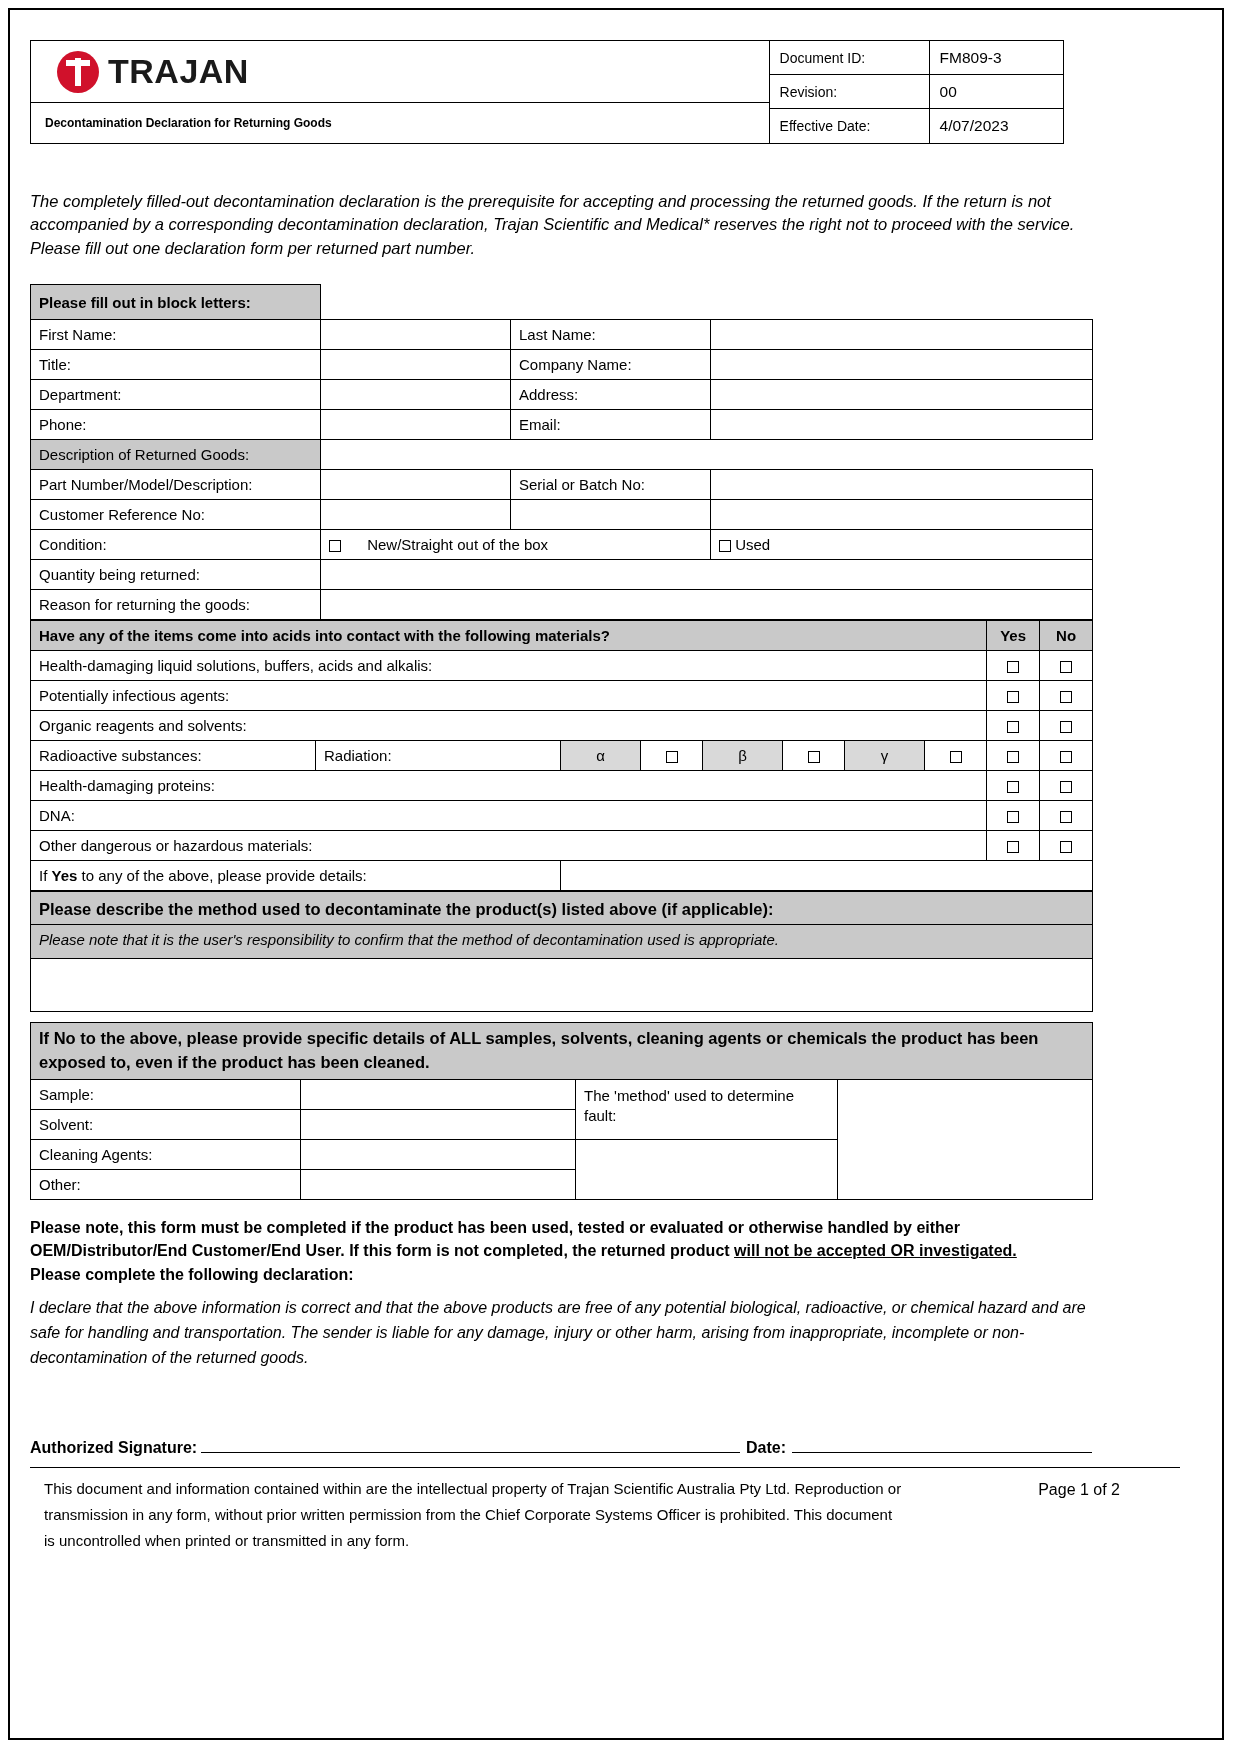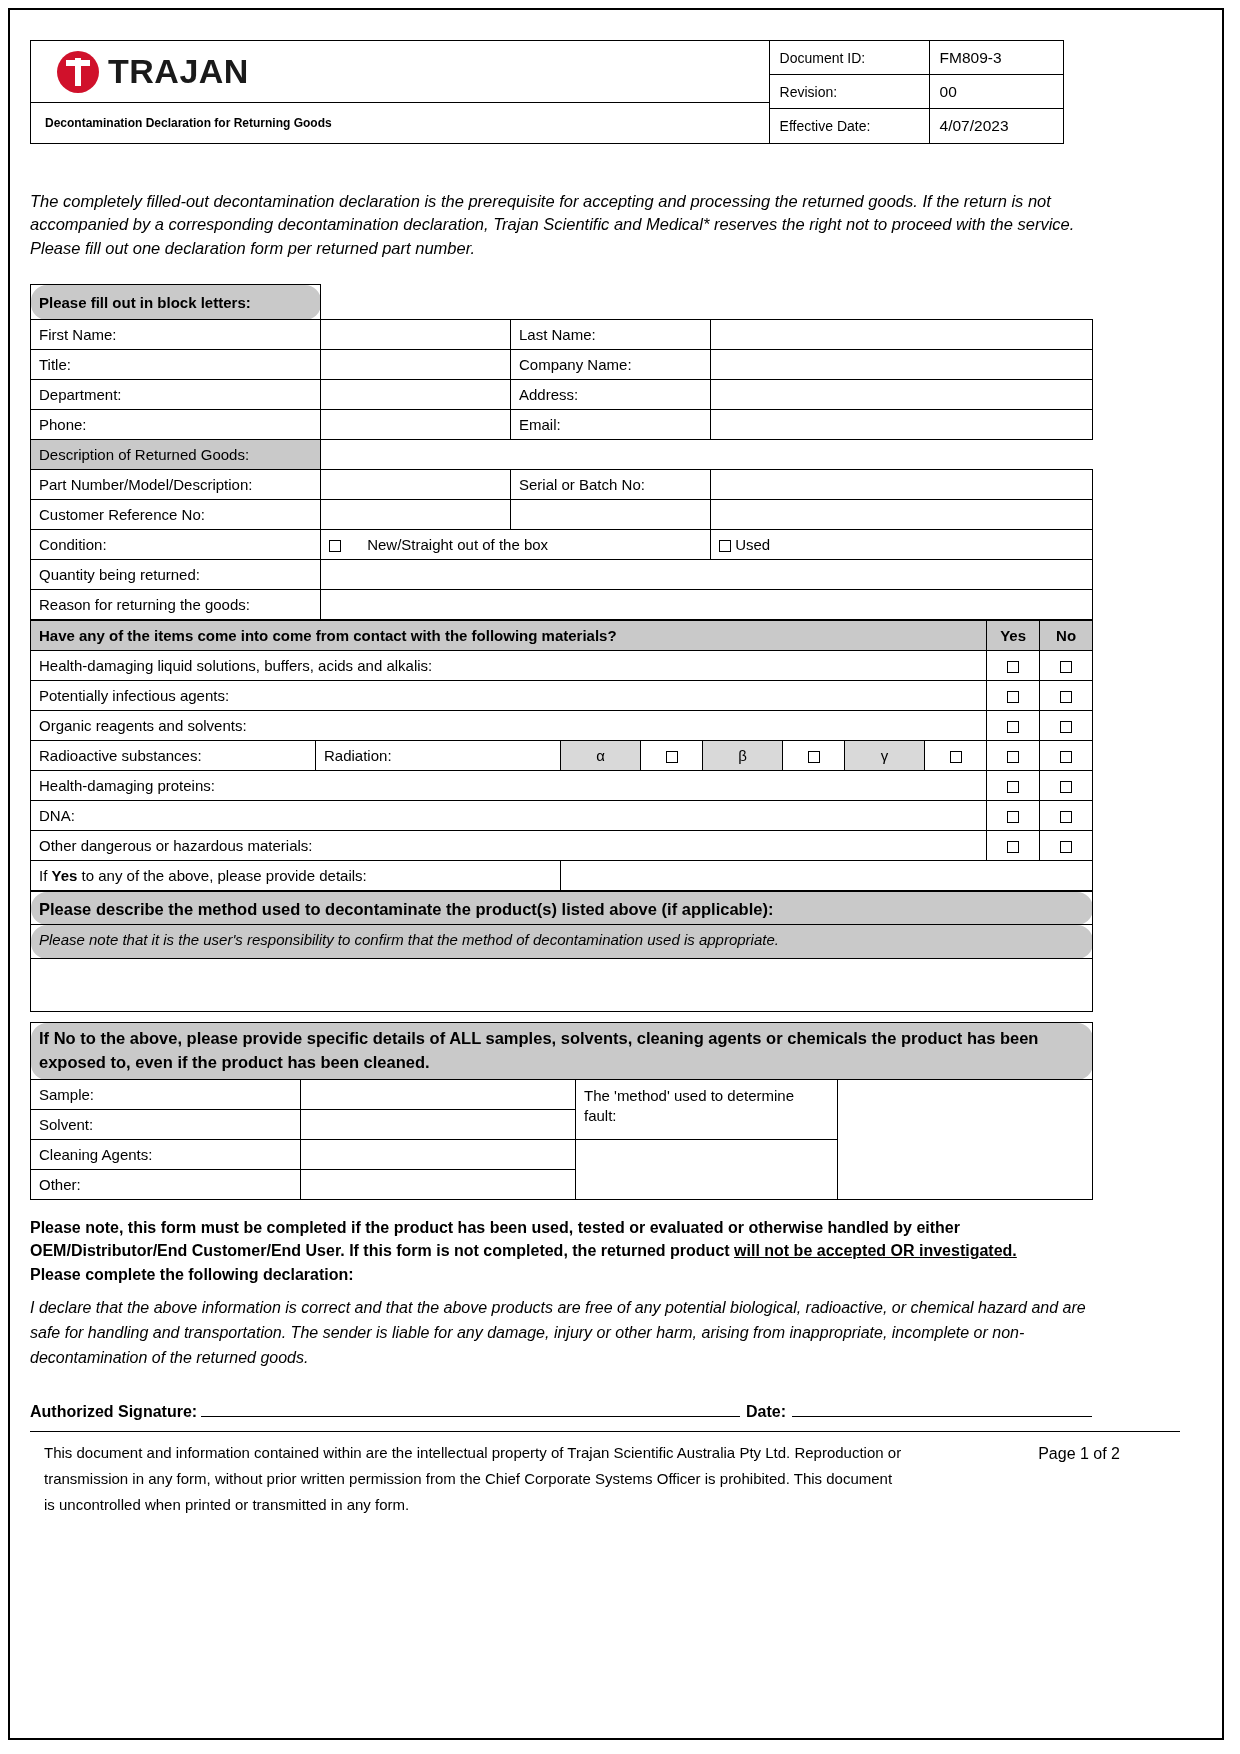--- a/index.html
+++ b/index.html
@@ -142,21 +142,20 @@
   table.form td {
     border: 1px solid #000;
     padding: 4px 8px;
     font-size: 15px;
     height: 21px;
     vertical-align: middle;
   }
   .shaded {
     background: #c9c9c9;
     font-weight: bold;
-    border-radius: 16px;
   }
   .sec-head {
     background: #c9c9c9;
     font-weight: normal;
     font-size: 17px;
     padding-top: 6px;
     padding-bottom: 6px;
   }
   .nob { border: none !important; }
   .notop { border-top: none !important; }
@@ -209,21 +208,21 @@
   }
   .declare-body {
     margin-top: 12px;
     width: 1062px;
     font-style: italic;
     font-weight: normal;
     font-size: 16px;
     line-height: 1.55;
   }
   .sigline {
-    margin-top: 32px;
+    margin-top: 68px;
     width: 1062px;
     font-weight: bold;
     font-size: 16px;
     display: flex;
   }
   .sig-label { white-space: nowrap; }
   .sig-rule {
     flex: 1;
     border-bottom: 1.5px solid #000;
     margin: 0 6px 4px 4px;
@@ -368,21 +367,21 @@
           <col style="width:62px">
       <col style="width:80px">
           <col style="width:62px">
           <col style="width:80px">
           <col style="width:62px">
       <col style="width:53px">
           <col style="width:53px">
     </colgroup>
     <tbody>
       <tr>
-        <td class="q-head" colspan="8">Have any of the items come into come from contact with the following materials?</td>
+        <td class="q-head" colspan="8">Have any of the items come into acids into contact with the following materials?</td>
         <td class="yesno-head">Yes</td>
         <td class="yesno-head">No</td>
       </tr>
       <tr>
         <td colspan="8">Health-damaging liquid solutions, buffers, acids and alkalis:</td>
         <td class="cb-center"><span class="cb"></span></td>
         <td class="cb-center"><span class="cb"></span></td>
       </tr>
       <tr>
         <td colspan="8">Potentially infectious agents:</td>

